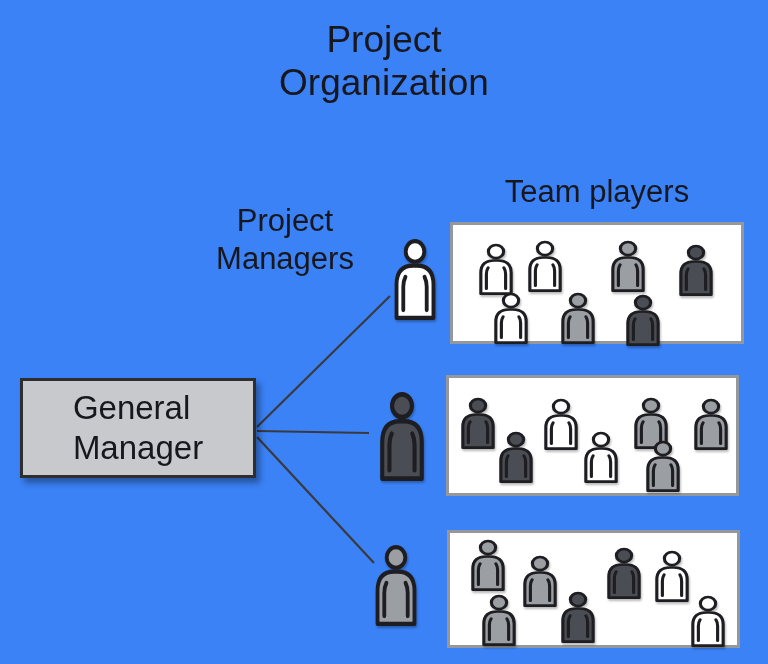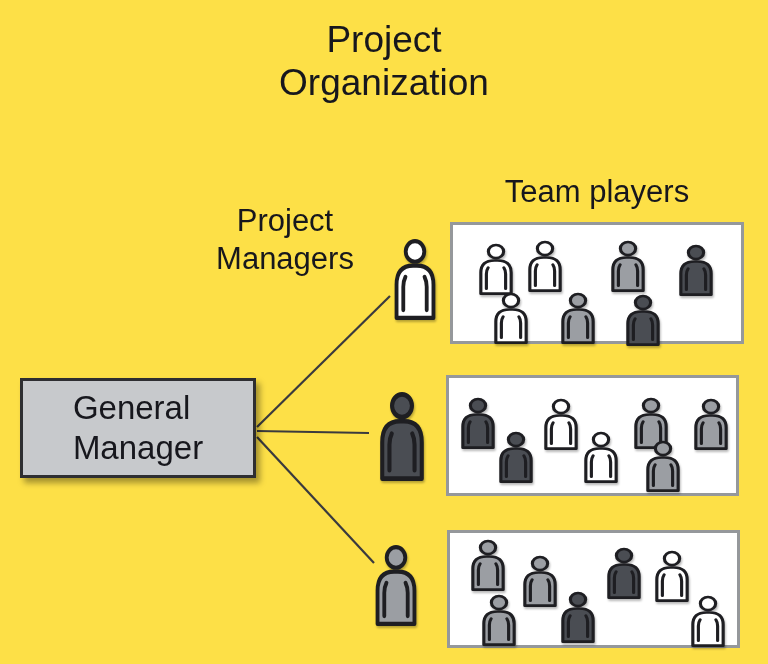--- a/index.html
+++ b/index.html
@@ -1,17 +1,17 @@
 <!DOCTYPE html>
 <html style="--text: #17171d; --gm-fill: #c7c9cc; --gm-border: #2e2e31; --team-border: #95989b;"><head>
 <meta charset="utf-8">
 <style>
   html,body{margin:0;padding:0;background:#ffffff;}
   .canvas{
-    position:relative;width:768px;height:664px;background:#fde047;overflow:hidden;
+    position:relative;width:768px;height:664px;background:#3b82f6;overflow:hidden;
     font-family:"Liberation Sans", sans-serif;color:var(--text,#17171d);
   }
   .connectors{position:absolute;left:0;top:0;width:768px;height:664px;pointer-events:none;}
   .txt{position:absolute;white-space:pre-line;text-align:center;}
   .title{left:0;right:0;top:18px;font-size:37px;line-height:1.17;}
   .team-players{left:450px;top:174px;width:294px;font-size:31px;}
   .project-managers{left:160px;top:202px;width:250px;font-size:31px;line-height:1.22;}
   .gm-box{
     position:absolute;left:20px;top:378px;width:236px;height:100px;box-sizing:border-box;
     background:var(--gm-fill,#c7c9cc);border:3px solid var(--gm-border,#2e2e31);

